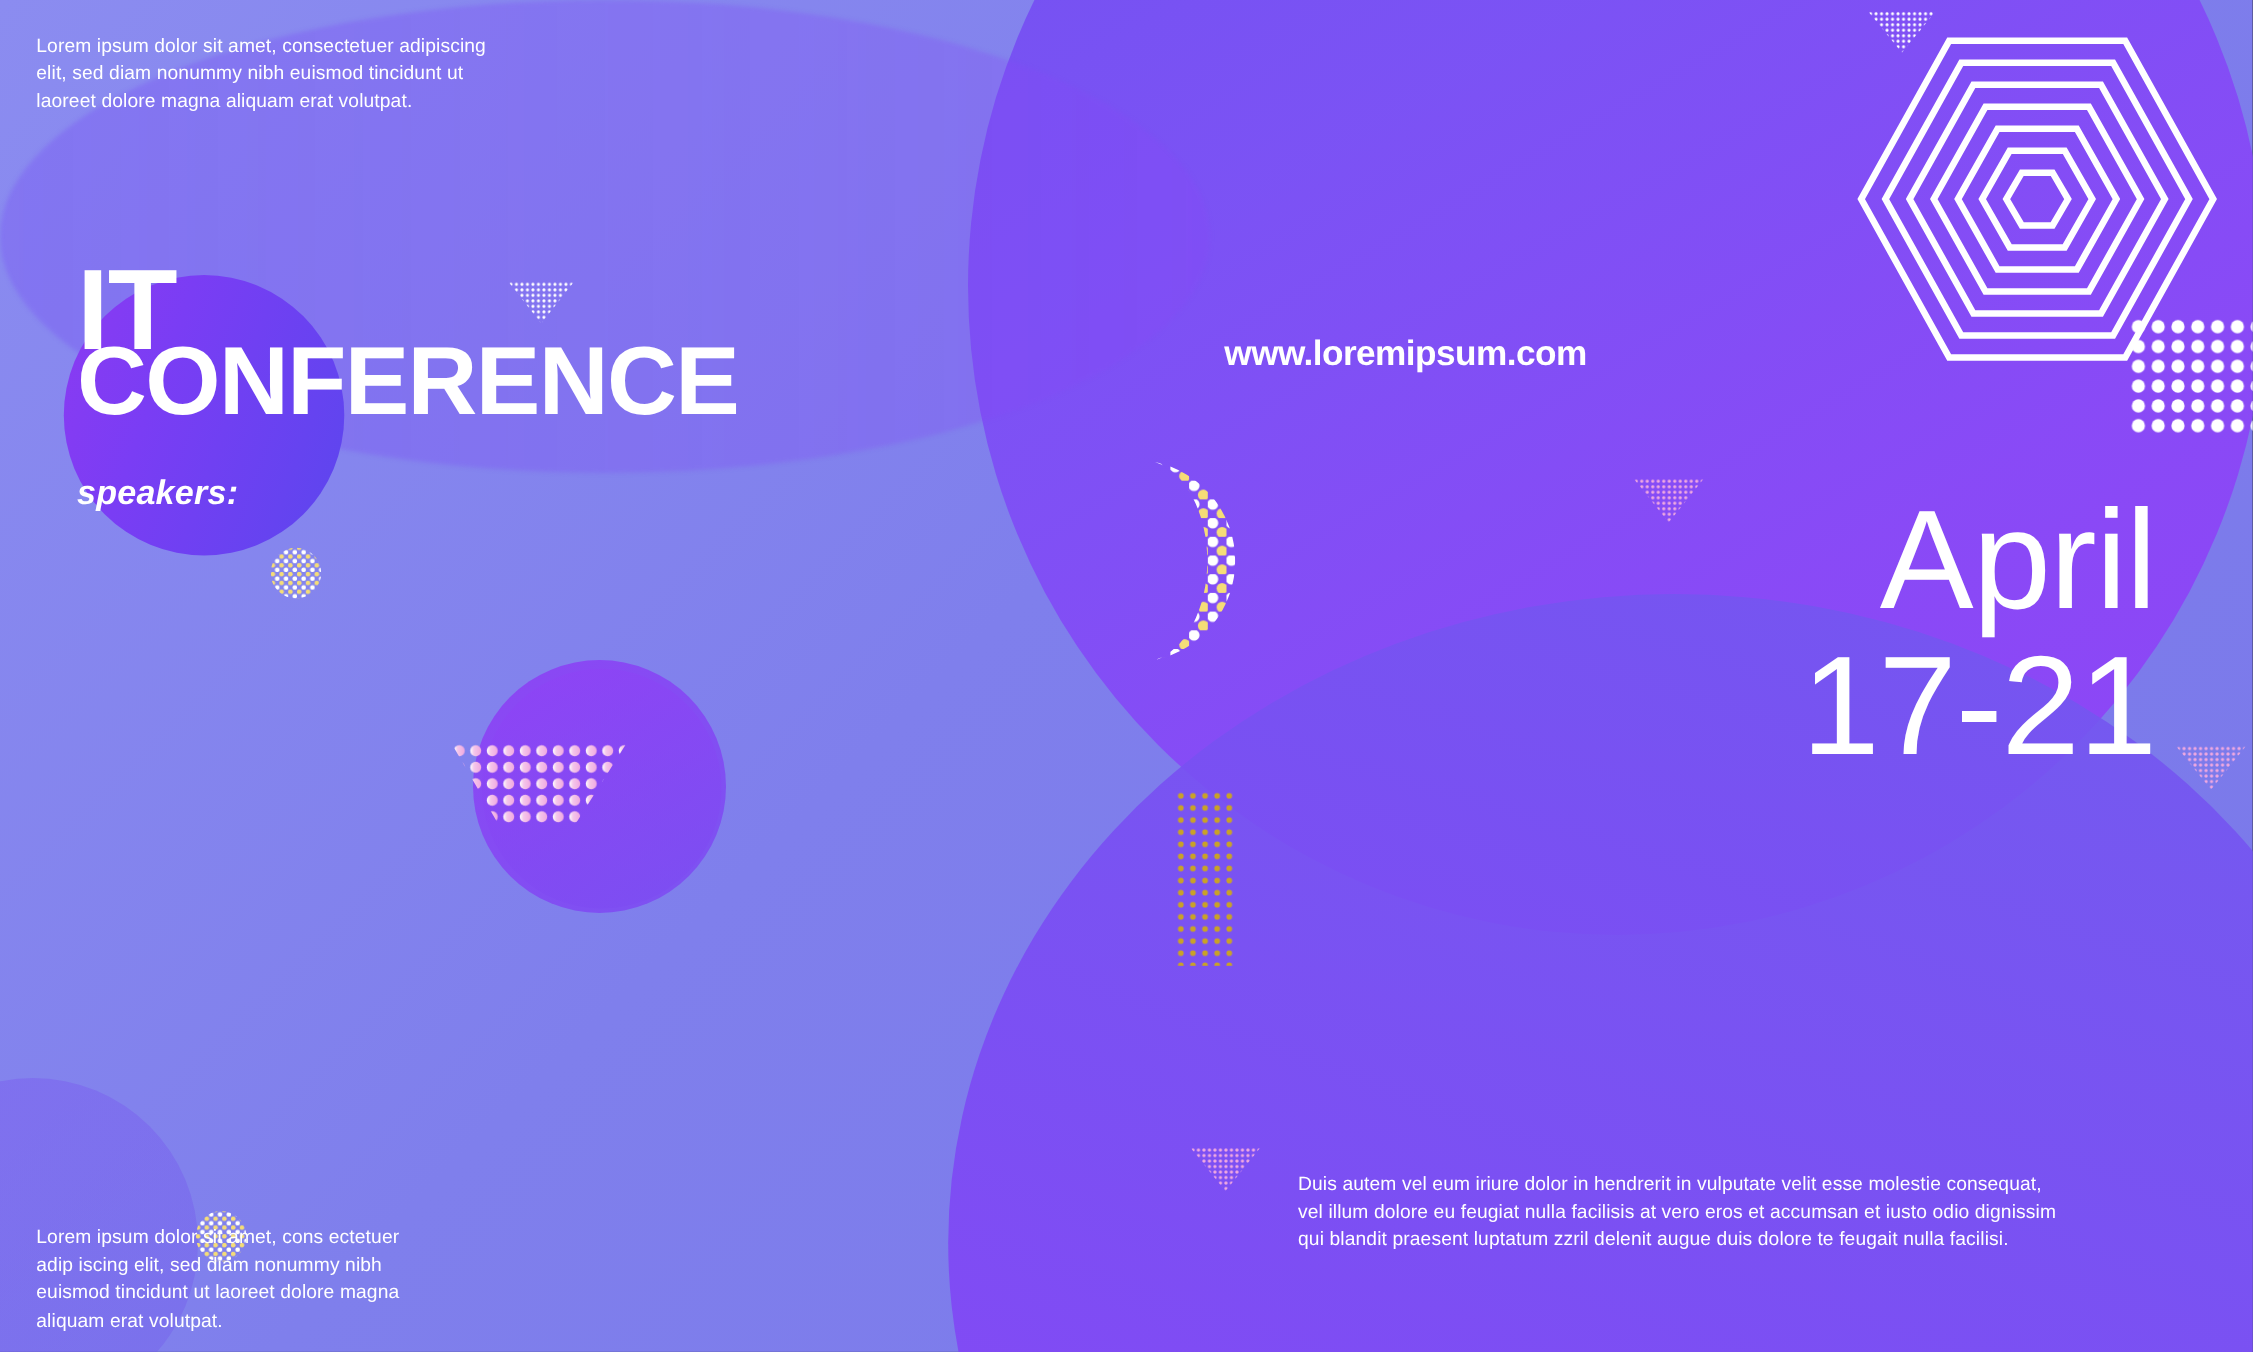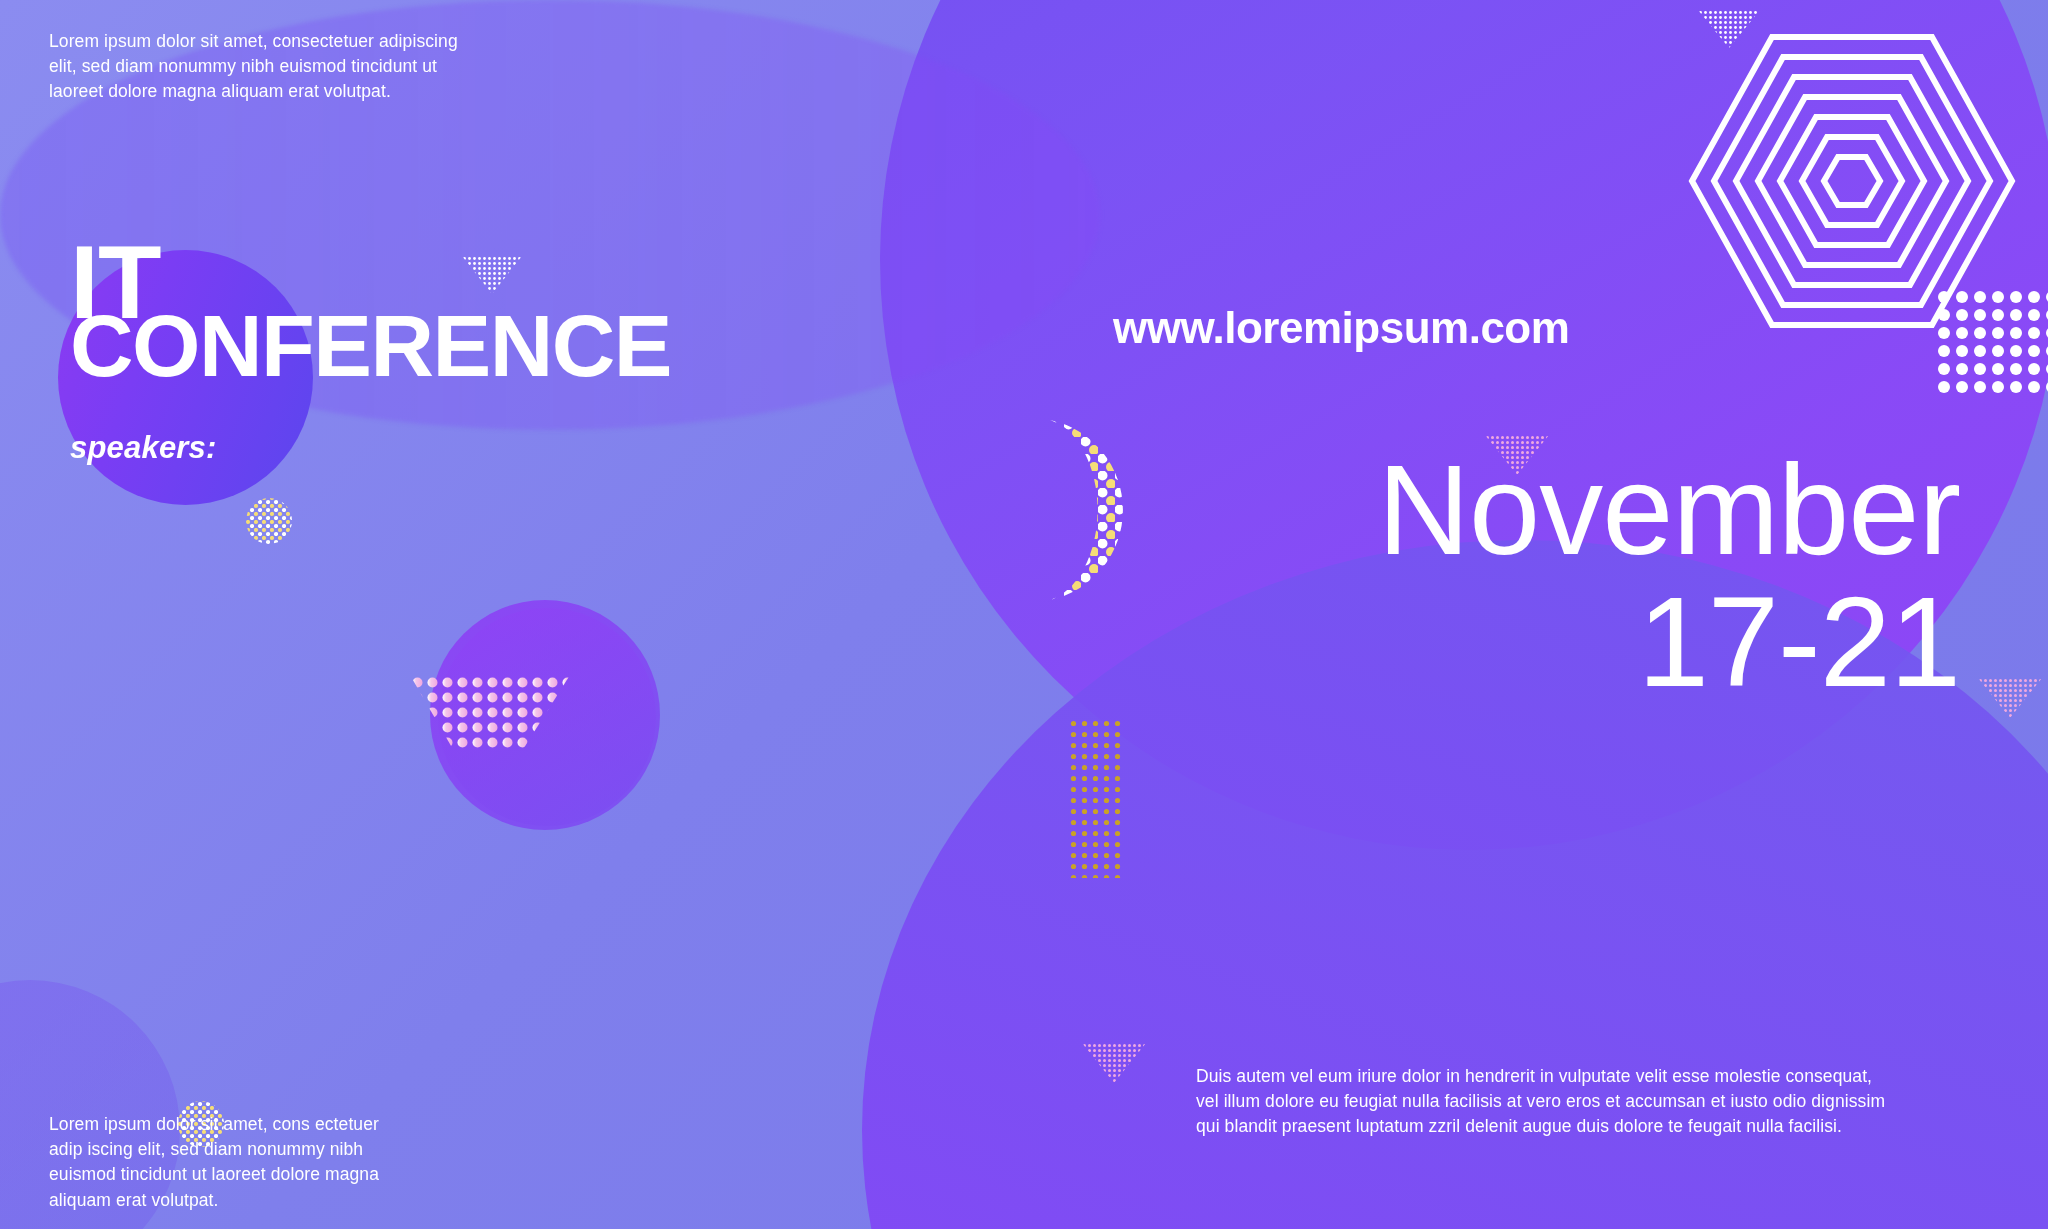--- a/index.html
+++ b/index.html
@@ -63,21 +63,20 @@
   .halftone svg{display:block;overflow:visible;}
 
   
   .para{
     position:absolute;
     color:#ffffff;
     font-size:17.5px;
     line-height:1.45;
     letter-spacing:.1px;
     white-space:pre-line;
-    margin-left:16px;
   }
   #intro-paragraph{left:33px;top:11px;width:420px;}
   #footer-left-paragraph{left:33px;top:1094px;width:350px;}
   #footer-right-paragraph{left:1180px;top:1046px;width:700px;}
 
   #title-it{
     position:absolute;left:70px;top:163px;
     color:#fff;font-size:104px;font-weight:700;
     letter-spacing:-1px;line-height:.95;text-align:right;
   }
@@ -93,21 +92,21 @@
     letter-spacing:.2px;
   }
   #speakers-list{
     position:absolute;left:253px;top:425px;
     color:#fff;font-size:38px;font-weight:400;line-height:1.18;
     white-space:pre-line;letter-spacing:.2px;
   }
 
   #website-url{
     position:absolute;left:1113px;top:303px;
-    color:#fff;font-size:44px;font-weight:700;letter-spacing:-.5px;
+    color:#fff;font-size:32px;font-weight:700;letter-spacing:-.5px;
   }
 
   #event-date{
     position:absolute;right:88px;top:444px;
     color:#fff;font-size:128px;font-weight:300;line-height:1.03;
     text-align:right;letter-spacing:-1px;white-space:pre-line;
   }
 </style>
 </head>
 <body>
@@ -279,20 +278,20 @@
 
   <h1 id="title-it">IT</h1>
 
   <h1 id="title-conference">CONFERENCE</h1>
 
   <span id="speakers-label">speakers:</span>
 
 
   <a id="website-url" href="#" style="text-decoration:none;">www.loremipsum.com</a>
 
-  <div id="event-date">November
+  <div id="event-date">April
 17-21</div>
 
   <p class="para" id="footer-right-paragraph">Duis autem vel eum iriure dolor in hendrerit in vulputate velit esse molestie consequat, vel illum dolore eu feugiat nulla facilisis at vero eros et accumsan et iusto odio dignissim qui blandit praesent luptatum zzril delenit augue duis dolore te feugait nulla facilisi.</p>
 
   <p class="para" id="footer-left-paragraph">Lorem ipsum dolor sit amet, cons ectetuer adip iscing elit, sed diam nonummy nibh euismod tincidunt ut laoreet dolore magna aliquam erat volutpat.</p>
 
 </div>
 
 </body></html>

